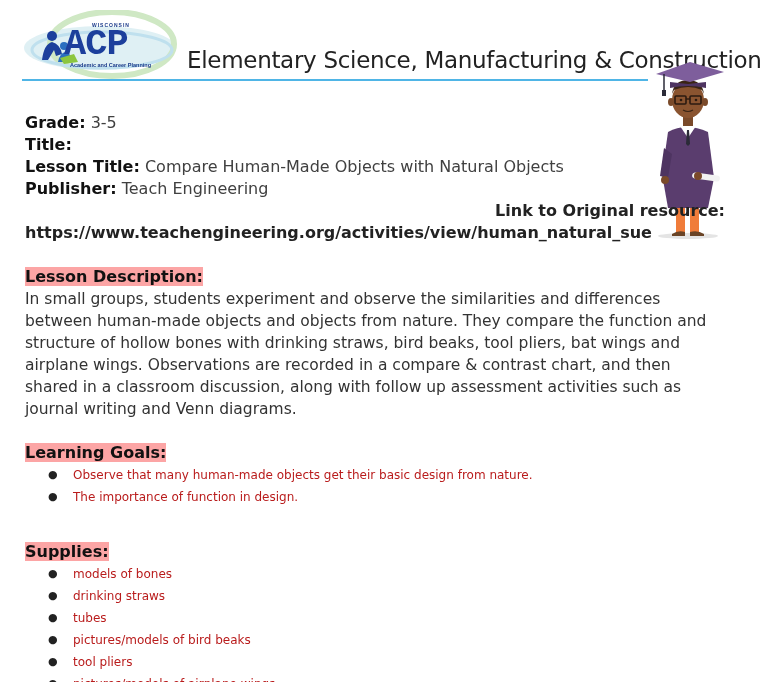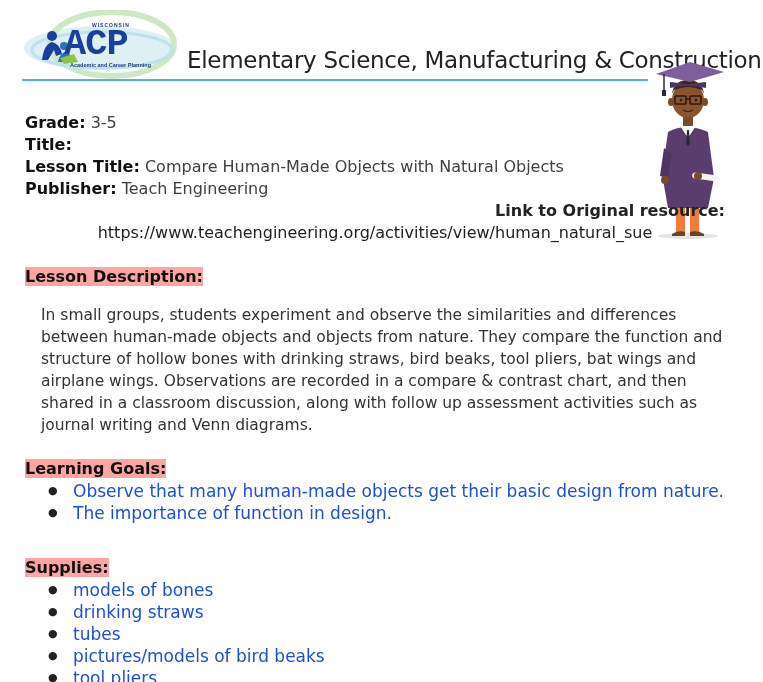--- a/index.html
+++ b/index.html
@@ -17,26 +17,26 @@
       position: absolute; left: 187px; top: 47px; font-size: 23px; color: #222;
       font-family: "DejaVu Sans", sans-serif; font-weight: normal; letter-spacing: -0.3px;
     }
     .header-rule { position: absolute; left: 22px; top: 79px; width: 626px; height: 2px; background: #4fb5e6; }
     .grad { position: absolute; left: 656px; top: 58px; width: 70px; height: 182px; }
 
     .content { position: absolute; left: 25px; top: 112px; width: 700px; font-size: 16px; line-height: 22px; font-family: "DejaVu Sans", sans-serif; }
     .content .meta-line { white-space: nowrap; color: #222; }
     .content b, .lbl { font-weight: bold; color: #111; text-align: right; }
     .val { color: #404040; }
-    .link { font-weight: normal; color: #111; text-align: center; }
+    .link { font-weight: bold; color: #111; }
     .section { margin-top: 22px; }
     .hl { background: #fca5a5; font-weight: bold; color: #111; }
-    .para { color: #333; margin: 16px; width: 700px; font-size: 15.5px; }
+    .para { color: #333; margin: 0; width: 700px; font-size: 15.5px; }
     ul { margin: 0; padding-left: 48px; list-style: none; }
-    li { position: relative; color: #1d4ed8; font-size: 17px; }
+    li { position: relative; color: #b91c1c; font-size: 12px; }
     li::before { content: "●"; position: absolute; left: -25px; top: 0; font-size: 11px; color: #222; }
     .gap-more { margin-top: 33px; }
   </style>
 </head>
 <body>
 
 <div class="header">
   <div class="logo">
     <svg class="logo-swoosh" width="160" height="72" viewBox="0 0 160 72">
       <ellipse cx="80" cy="38" rx="76" ry="22" fill="#dff0f4"></ellipse>

